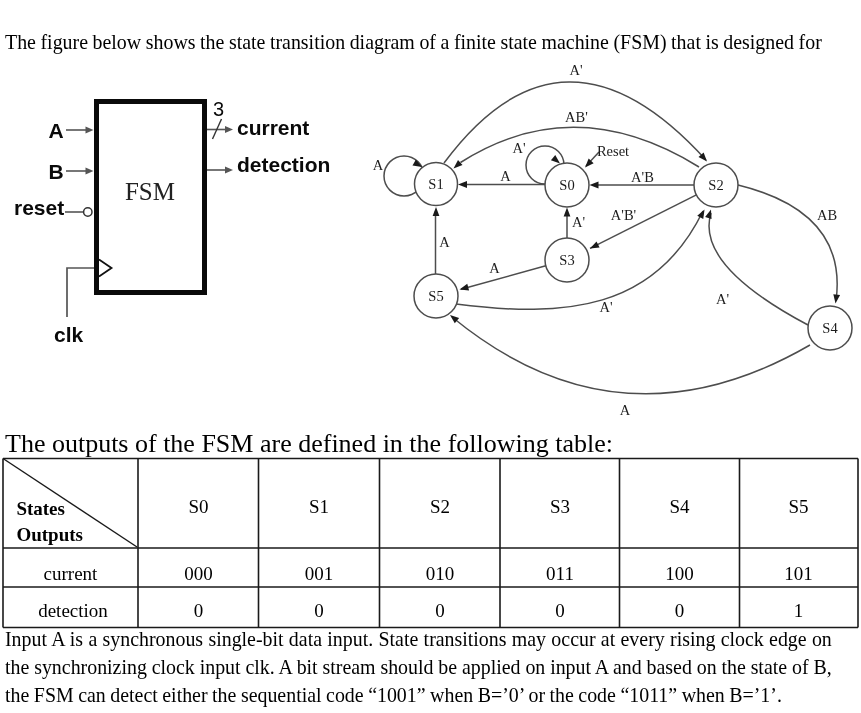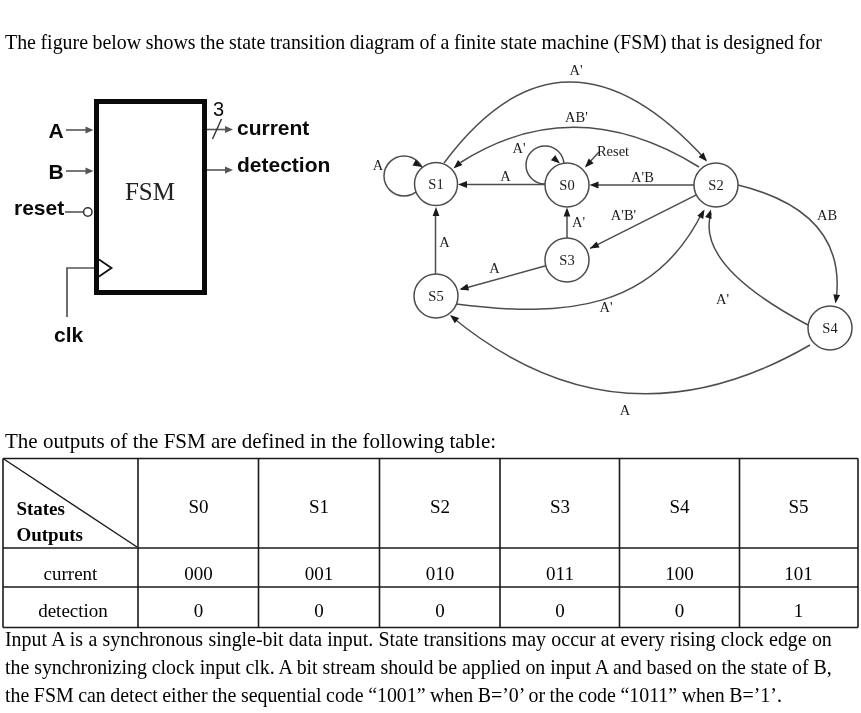--- a/index.html
+++ b/index.html
@@ -4,21 +4,21 @@
 <style>
 html,body{margin:0;padding:0;}
 body{width:861px;height:713px;position:relative;background:#fff;overflow:hidden;}
 .abs{position:absolute;margin:0;}
 .ser{font-family:"Liberation Serif",serif;color:#000;}
 .para{font-size:19.9px;line-height:25.7px;}
 </style>
 </head>
 <body>
 <div class="abs ser para" style="left:5px;top:1.7px;width:850px;margin-top:28px;"><span style="word-spacing:-0.4px">The figure below shows the state transition diagram of a finite state machine (FSM) that is designed for</span><br></div>
-<div class="abs ser" style="left:5px;top:428.9px;font-size:21px;">The outputs of the FSM are defined in the following table:</div>
+<div class="abs ser" style="left:5px;top:428.9px;font-size:26px;">The outputs of the FSM are defined in the following table:</div>
 <div class="abs ser" style="left:5px;top:625.3px;width:850px;font-size:19.9px;line-height:28px;"><span style="word-spacing:0.35px">Input A is a synchronous single-bit data input. State transitions may occur at every rising clock edge on</span><br><span style="word-spacing:-0.1px">the synchronizing clock input clk. A bit stream should be applied on input A and based on the state of B,</span><br><span style="word-spacing:-0.45px">the FSM can detect either the sequential code “1001” when B=’0’ or the code “1011” when B=’1’.</span></div>
 <svg class="abs" style="left:0;top:0;" width="861" height="713" viewBox="0 0 861 713">
 <g id="entity" fill="none" stroke="#555" stroke-width="1.6">
 <rect x="96.5" y="101.5" width="108" height="191" stroke="#0a0a0a" stroke-width="5"></rect>
 <line x1="66" y1="130" x2="87" y2="130"></line>
 <line x1="66" y1="171" x2="87" y2="171"></line>
 <line x1="65" y1="212" x2="83" y2="212"></line>
 <circle cx="87.8" cy="212" r="4.2" stroke="#333" stroke-width="1.5"></circle>
 <line x1="207" y1="129.5" x2="227" y2="129.5"></line>
 <line x1="212.5" y1="139" x2="221.5" y2="119" stroke="#333" stroke-width="1.4"></line>

